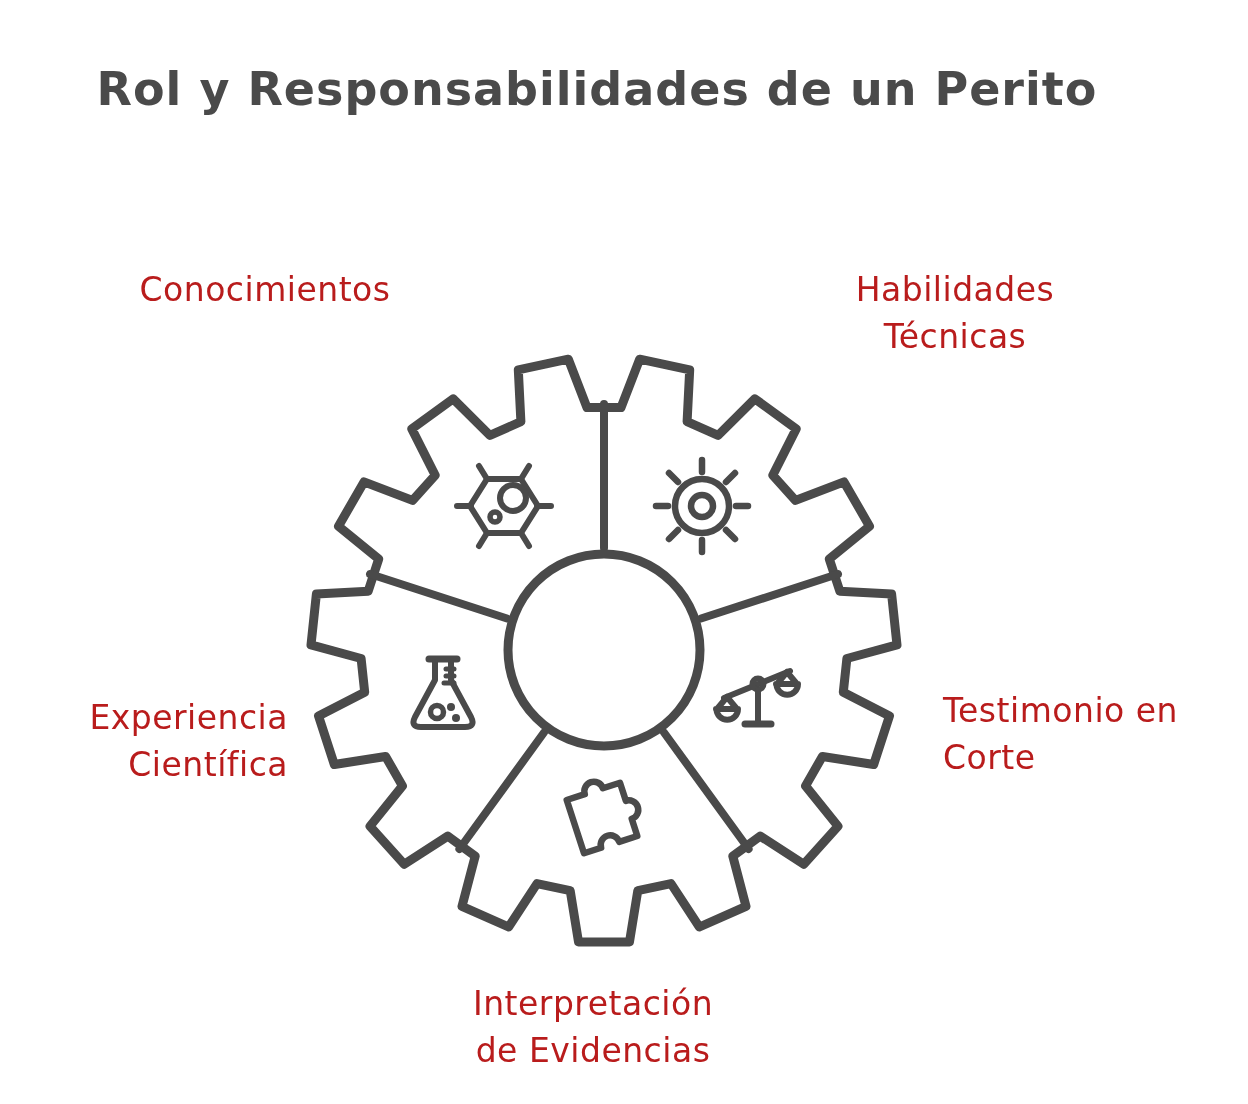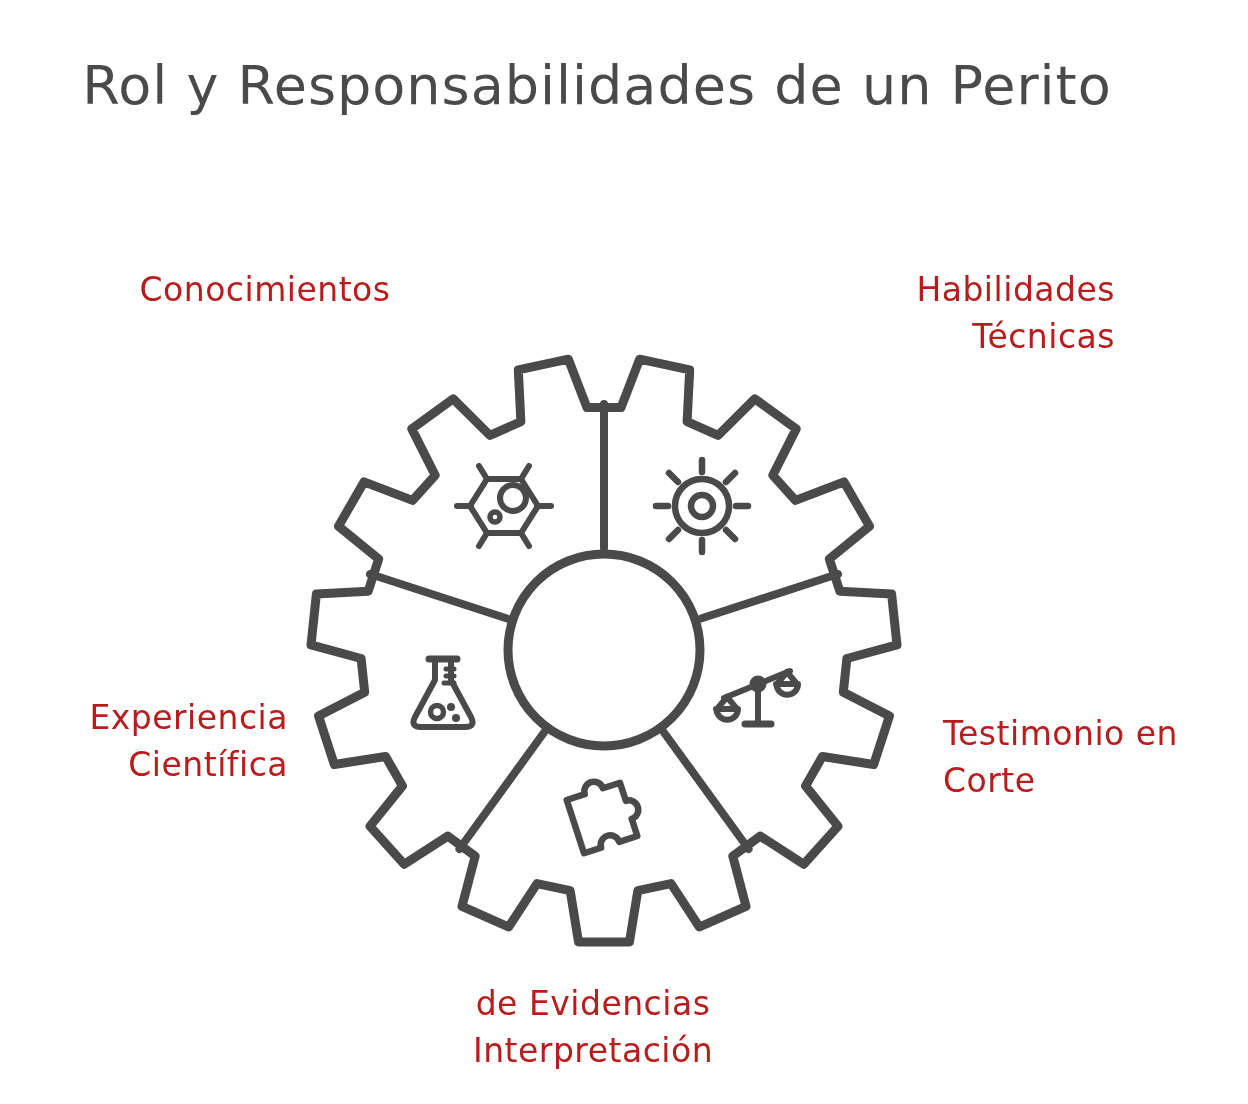--- a/index.html
+++ b/index.html
@@ -3,34 +3,34 @@
 <meta charset="utf-8">
 <style>
   html,body{margin:0;padding:0;background:#ffffff;}
   body{
     width:1248px;height:1104px;position:relative;overflow:hidden;
     font-family:"DejaVu Sans","Liberation Sans",sans-serif;
     color:#4a4a4a;
   }
   .canvas{position:absolute;inset:0;width:1248px;height:1104px;}
   .title{
-    position:absolute;top:21px;left:0;width:1194px;
-    text-align:center;font-size:54px;font-weight:400;
+    position:absolute;top:30px;left:0;width:1194px;
+    text-align:center;font-size:46px;font-weight:700;
     line-height:57px;letter-spacing:1px;color:#4a4a4a;
   }
   .title span{display:block;}
   .seg-label{
     position:absolute;font-size:33px;line-height:47px;
     letter-spacing:.5px;font-weight:500;color:#b91c1c;
   }
   .seg-label span{display:block;}
   .lab-top-left {left:95px;  top:266px; width:340px; text-align:center;}
-  .lab-top-right{left:795px; top:266px; width:320px; text-align:right;}
+  .lab-top-right{left:795px; top:266px; width:320px; text-align:center;}
   .lab-left     {left:8px;  top:694px; width:280px; text-align:right;}
-  .lab-right    {left:943px; top:710px; width:300px; text-align:left;}
+  .lab-right    {left:943px; top:687px; width:300px; text-align:left;}
   .lab-bottom   {left:438px; top:980px; width:310px; text-align:center;}
   svg.gear{position:absolute;left:0;top:0;}
   .ink-stroke{stroke:#4a4a4a;fill:none;stroke-linecap:round;stroke-linejoin:round;}
 </style>
 </head>
 <body>
 
 <div class="canvas">
 
   <h1 class="title">
@@ -45,22 +45,22 @@
     <span>Habilidades</span>
     <span>Técnicas</span>
   </div>
 
   <div class="seg-label lab-right">
     <span>Testimonio en</span>
     <span>Corte</span>
   </div>
 
   <div class="seg-label lab-bottom">
+    <span>Interpretación</span>
     <span>de Evidencias</span>
-    <span>Interpretación</span>
   </div>
 
   <div class="seg-label lab-left">
     <span>Experiencia</span>
     <span>Científica</span>
   </div>
 
   <svg class="gear" width="1248" height="1104" viewBox="0 0 1248 1104" aria-hidden="true">
 
     <path id="gear-outline" class="ink-stroke" fill="#ffffff" stroke-width="9" d="M621.0,407.6 L639.7,359.2 L689.7,369.8 L687.1,421.7 L718.1,435.4 L754.9,398.8 L796.2,428.9 L772.8,475.2 L795.5,500.4 L844.0,481.9 L869.5,526.2 L829.3,559.0 L839.8,591.2 L891.6,594.1 L897.0,644.9 L846.9,658.5 L843.3,692.2 L889.5,715.9 L873.7,764.5 L822.4,756.5 L805.5,785.9 L838.0,826.3 L803.8,864.3 L760.2,836.1 L732.8,856.1 L746.0,906.3 L699.4,927.0 L671.0,883.6 L637.8,890.6 L629.5,941.9 L578.5,941.9 L570.2,890.6 L537.0,883.6 L508.6,927.0 L462.0,906.3 L475.2,856.1 L447.8,836.1 L404.2,864.3 L370.0,826.3 L402.5,785.9 L385.6,756.5 L334.3,764.5 L318.5,715.9 L364.7,692.2 L361.1,658.5 L311.0,644.9 L316.4,594.1 L368.2,591.2 L378.7,559.0 L338.5,526.2 L364.0,481.9 L412.5,500.4 L435.2,475.2 L411.8,428.9 L453.1,398.8 L489.9,435.4 L520.9,421.7 L518.3,369.8 L568.3,359.2 L587.0,407.6 Z"></path>

